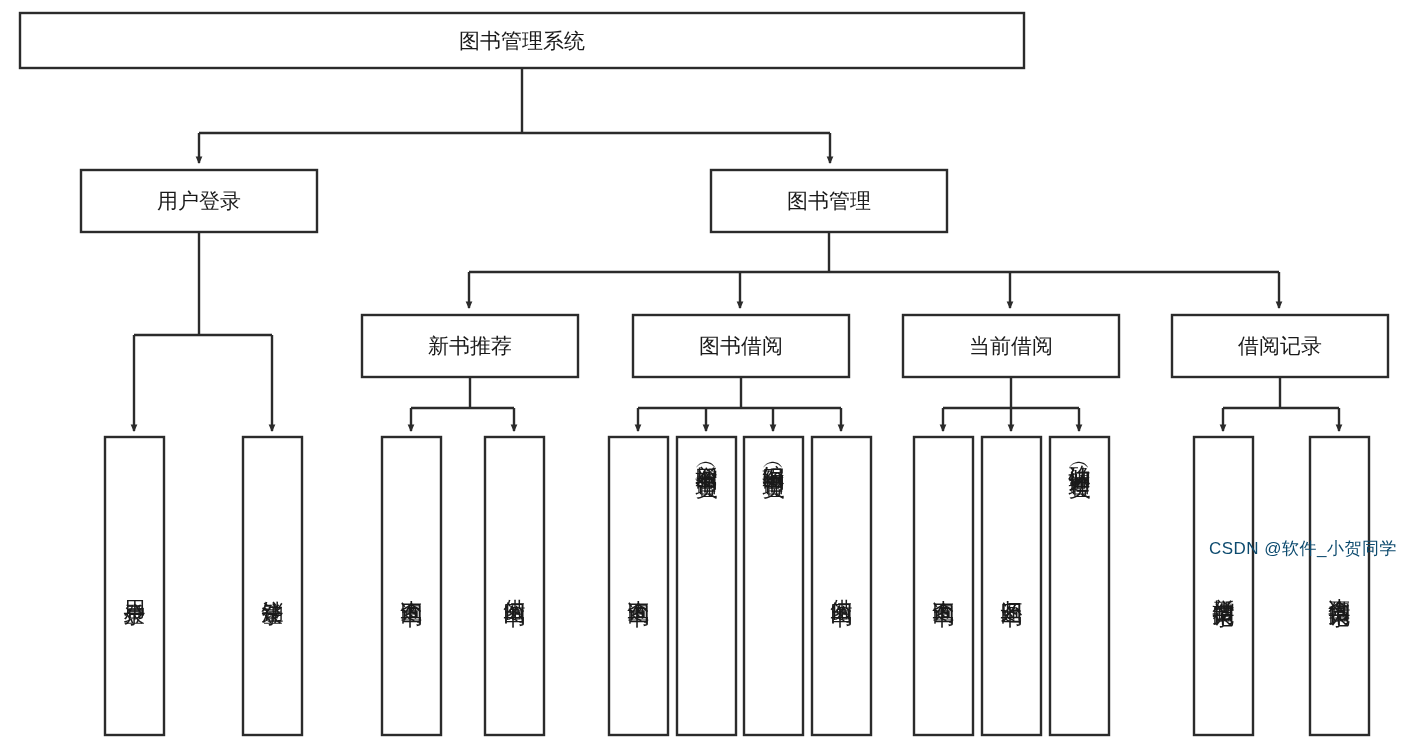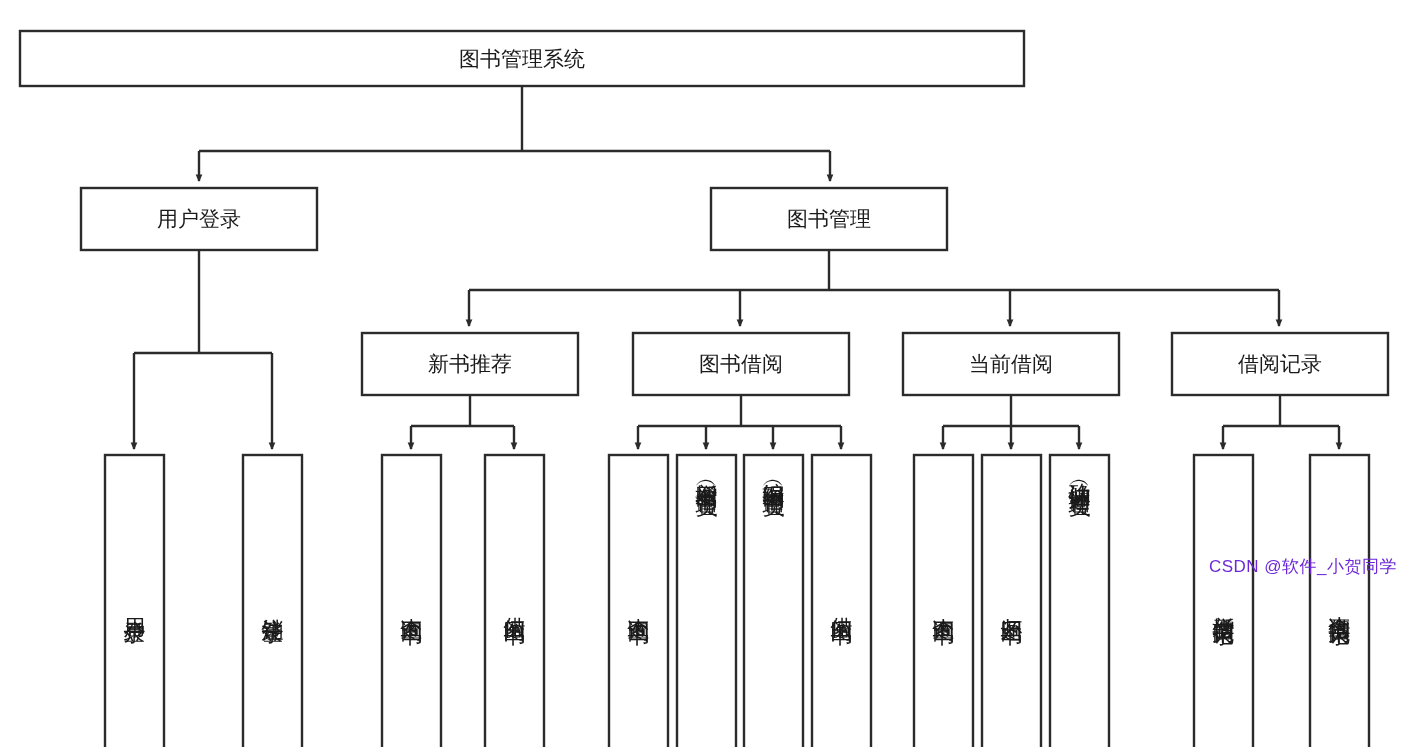--- a/index.html
+++ b/index.html
@@ -11,21 +11,20 @@
     width: 1405px;
     height: 747px;
     font-family: "Liberation Sans", "DejaVu Sans", sans-serif;
     overflow: hidden;
     position: relative;
   }
   #diagram-root {
     position: relative;
     width: 1405px;
     height: 564px;
-    margin-top: 18px;
   }
   svg.flow {
     position: absolute;
     left: 0;
     top: 0;
     width: 1405px;
     height: 747px;
   }
   .node-box {
     fill: #ffffff;
@@ -59,21 +58,21 @@
     justify-content: center;
     white-space: nowrap;
     user-select: none;
   }
   .watermark {
     position: absolute;
     right: 8px;
     bottom: 4px;
     font-family: "Liberation Sans", "DejaVu Sans", sans-serif;
     font-size: 17px;
-    color: #6d28d9;
+    color: #0c4a6e;
     letter-spacing: 0.5px;
     white-space: nowrap;
   }
 </style>
 </head>
 <body>
 
 <div id="diagram-root">
 
   <svg class="flow" viewBox="0 0 1405 747">

